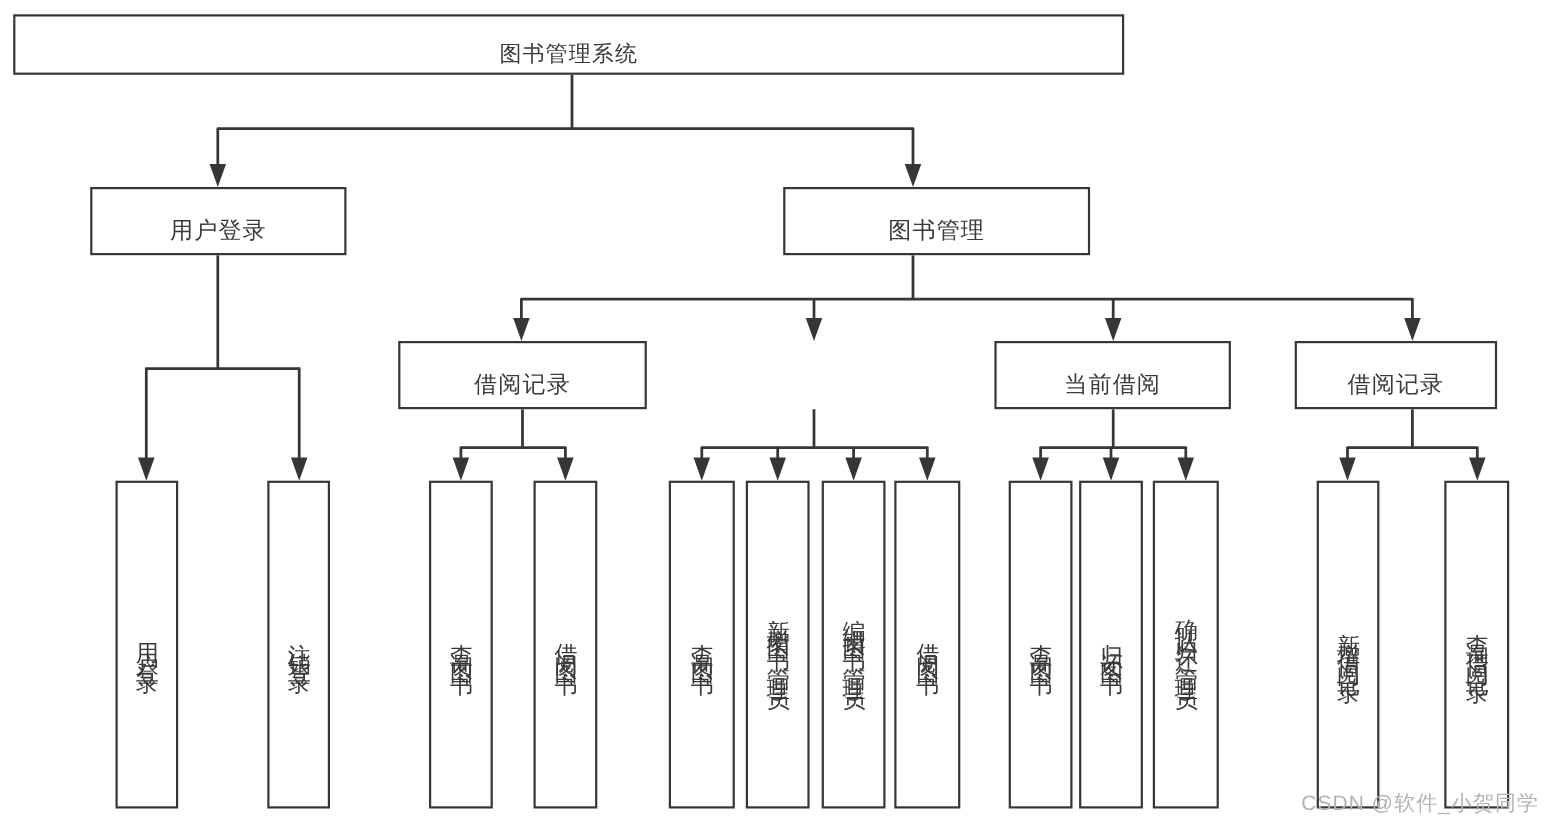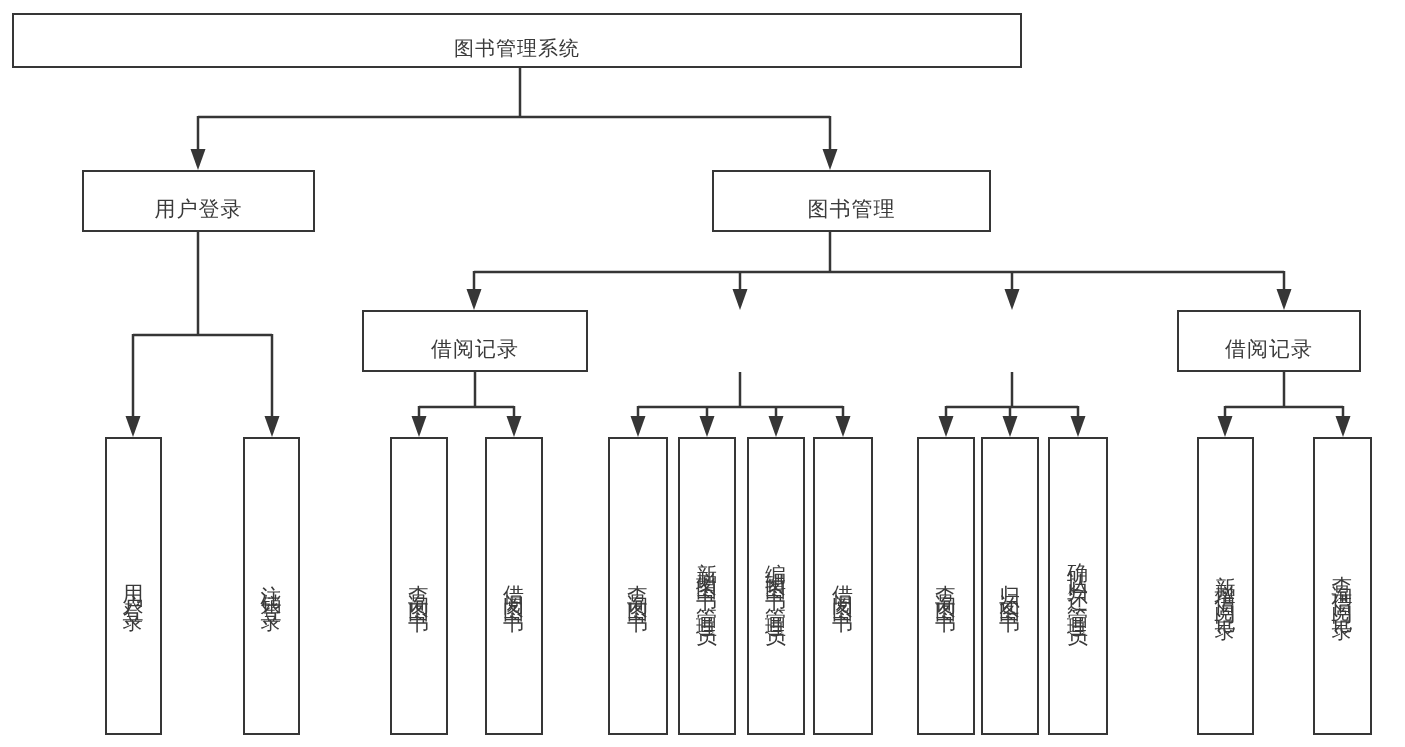--- a/index.html
+++ b/index.html
@@ -120,20 +120,23 @@
   <div class="node" style="left:82px;top:170px;width:233px;height:62px;">
     <span class="hlabel">用户登录</span>
   </div>
   <div class="node" style="left:712px;top:170px;width:279px;height:62px;">
     <span class="hlabel">图书管理</span>
   </div>
 
   <div class="node" style="left:362px;top:310px;width:226px;height:62px;">
     <span class="hlabel">借阅记录</span>
   </div>
+  <div class="node" style="left:904px;top:310px;width:215px;height:62px;">
+    <span class="hlabel">当前借阅</span>
+  </div>
   <div class="node" style="left:1177px;top:310px;width:184px;height:62px;">
     <span class="hlabel">借阅记录</span>
   </div>
 
   <div class="node" style="left:105px;top:437px;width:57px;height:298px;">
     <span class="vtext">用户登录</span>
   </div>
   <div class="node" style="left:243px;top:437px;width:57px;height:298px;">
     <span class="vtext">注销登录</span>
   </div>
@@ -168,14 +171,15 @@
     <span class="vtext">确认归还（管理员）</span>
   </div>
 
   <div class="node" style="left:1197px;top:437px;width:57px;height:298px;">
     <span class="vtext">新增借阅记录</span>
   </div>
   <div class="node" style="left:1313px;top:437px;width:59px;height:298px;">
     <span class="vtext">查询借阅记录</span>
   </div>
 
+  <div class="watermark">CSDN @软件_小贺同学</div>
 
 </div>
 
 </body></html>

